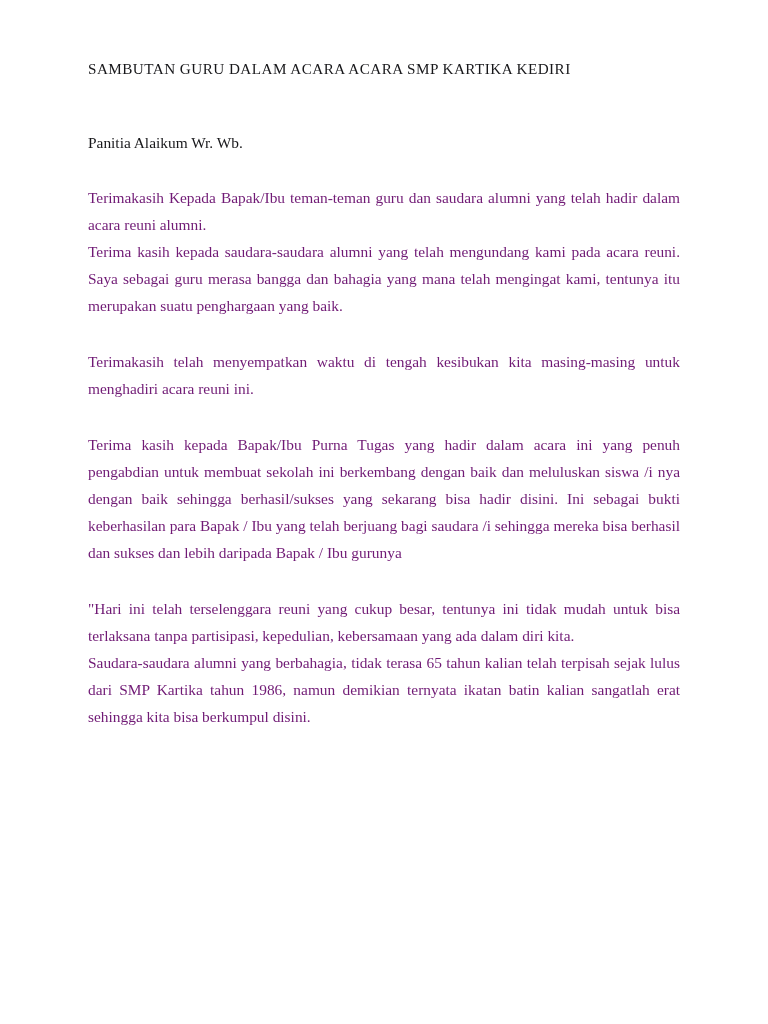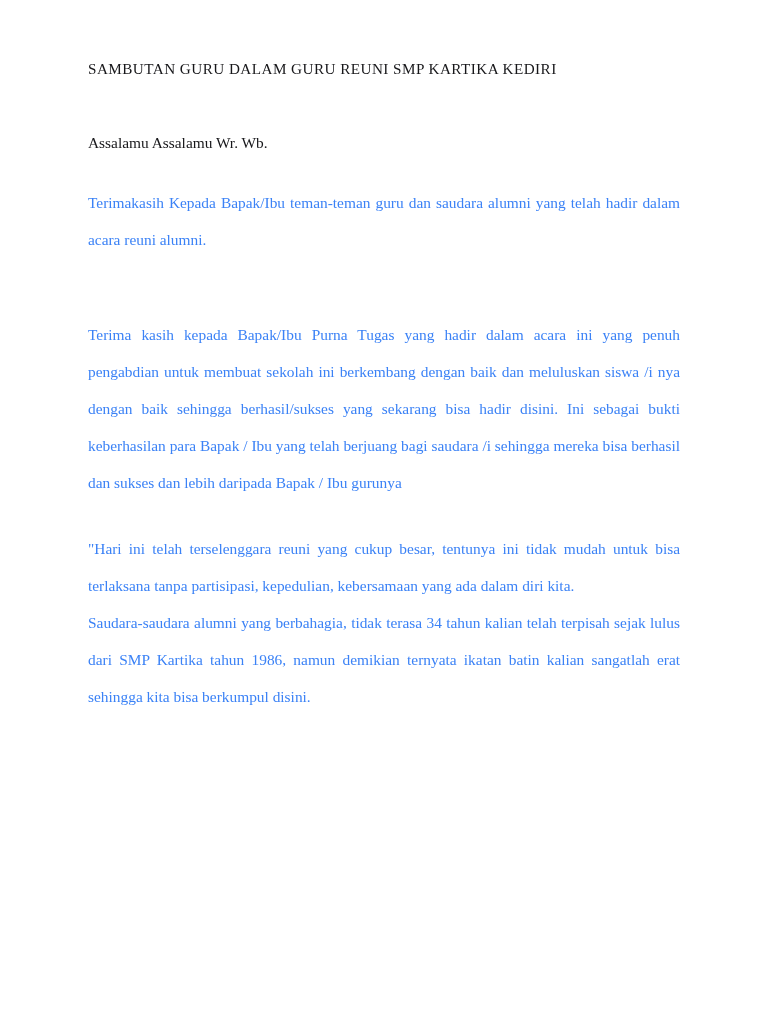--- a/index.html
+++ b/index.html
@@ -54,50 +54,54 @@
     margin: 0;
   }
 
   .gap {
     height: 29px;
   }
 
   p.line-para {
     margin: 0;
     font-size: 15.4px;
-    line-height: 37px;
+    line-height: 27px;
     text-align: justify;
     text-justify: inter-word;
-    color: #3b82f6;
+    color: #701a75;
     -webkit-hyphens: none;
     hyphens: none;
   }
 </style>
 </head>
 <body>
 
 <div class="page">
 
-  <h1 class="doc-title">SAMBUTAN GURU DALAM GURU REUNI SMP KARTIKA KEDIRI</h1>
+  <h1 class="doc-title">SAMBUTAN GURU DALAM ACARA ACARA SMP KARTIKA KEDIRI</h1>
 
   <div class="spacer-title"></div>
 
-  <p class="greeting">Assalamu Assalamu Wr. Wb.</p>
+  <p class="greeting">Panitia Alaikum Wr. Wb.</p>
 
   <div class="spacer-greeting"></div>
 
   <div id="body-root">
       <div class="para-block">
         <p class="line-para">Terimakasih Kepada Bapak/Ibu teman-teman guru dan saudara alumni yang telah hadir dalam acara reuni alumni.</p>
+        <p class="line-para">Terima kasih kepada saudara-saudara alumni yang telah mengundang kami pada acara reuni. Saya sebagai guru merasa bangga dan bahagia yang mana telah mengingat kami, tentunya itu merupakan suatu penghargaan yang baik.</p>
       </div>
       <div class="gap"></div>
+      <div class="para-block">
+        <p class="line-para">Terimakasih telah menyempatkan waktu di tengah kesibukan kita masing-masing untuk menghadiri acara reuni ini.</p>
+      </div>
       <div class="gap"></div>
       <div class="para-block">
         <p class="line-para">Terima kasih kepada Bapak/Ibu Purna Tugas yang hadir dalam acara ini yang penuh pengabdian untuk membuat sekolah ini berkembang dengan baik dan meluluskan siswa /i nya dengan baik sehingga berhasil/sukses yang sekarang bisa hadir disini. Ini sebagai bukti keberhasilan para Bapak / Ibu yang telah berjuang bagi saudara /i sehingga mereka bisa berhasil dan sukses dan lebih daripada Bapak / Ibu gurunya</p>
       </div>
       <div class="gap"></div>
       <div class="para-block">
         <p class="line-para">"Hari ini telah terselenggara reuni yang cukup besar, tentunya ini tidak mudah untuk bisa terlaksana tanpa partisipasi, kepedulian, kebersamaan yang ada dalam diri kita.</p>
-        <p class="line-para">Saudara-saudara alumni yang berbahagia, tidak terasa 34 tahun kalian telah terpisah sejak lulus dari SMP Kartika tahun 1986, namun demikian ternyata ikatan batin kalian sangatlah erat sehingga kita bisa berkumpul disini.</p>
+        <p class="line-para">Saudara-saudara alumni yang berbahagia, tidak terasa 65 tahun kalian telah terpisah sejak lulus dari SMP Kartika tahun 1986, namun demikian ternyata ikatan batin kalian sangatlah erat sehingga kita bisa berkumpul disini.</p>
       </div>
     </div>
 
 </div>
 
 </body></html>

